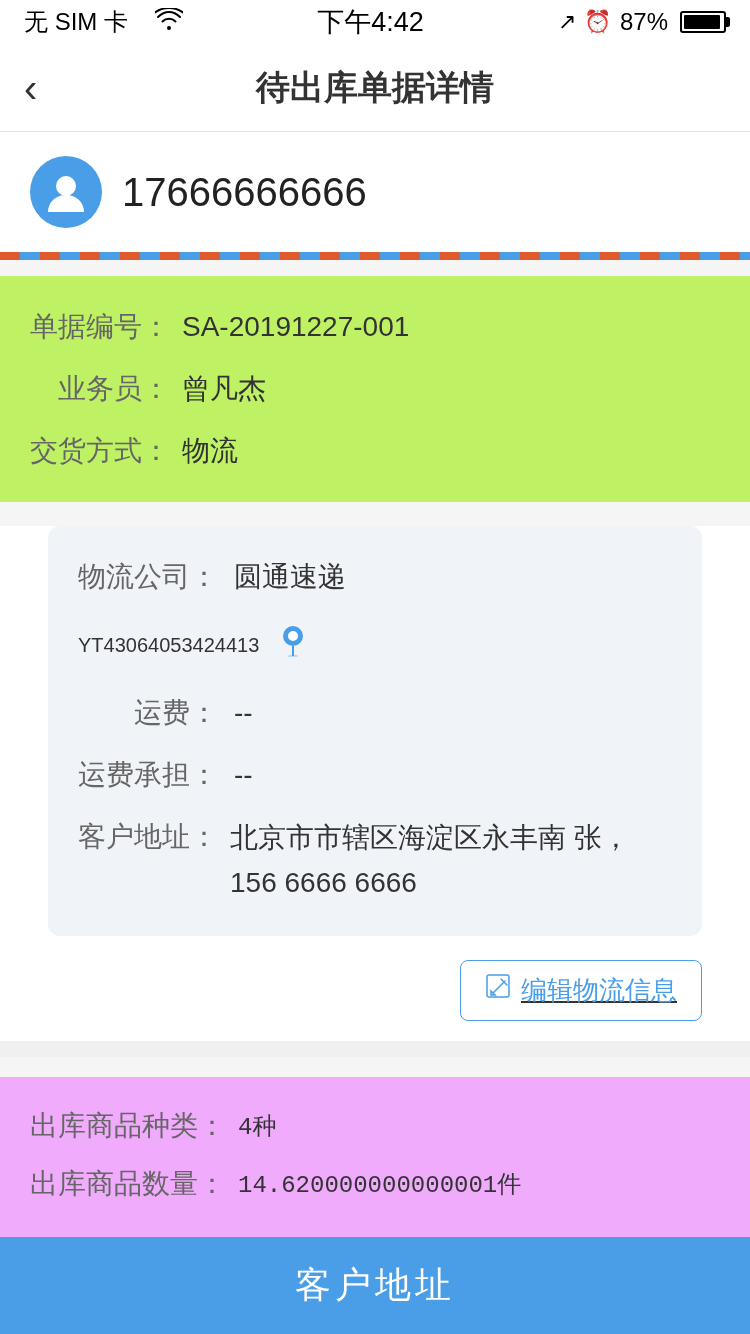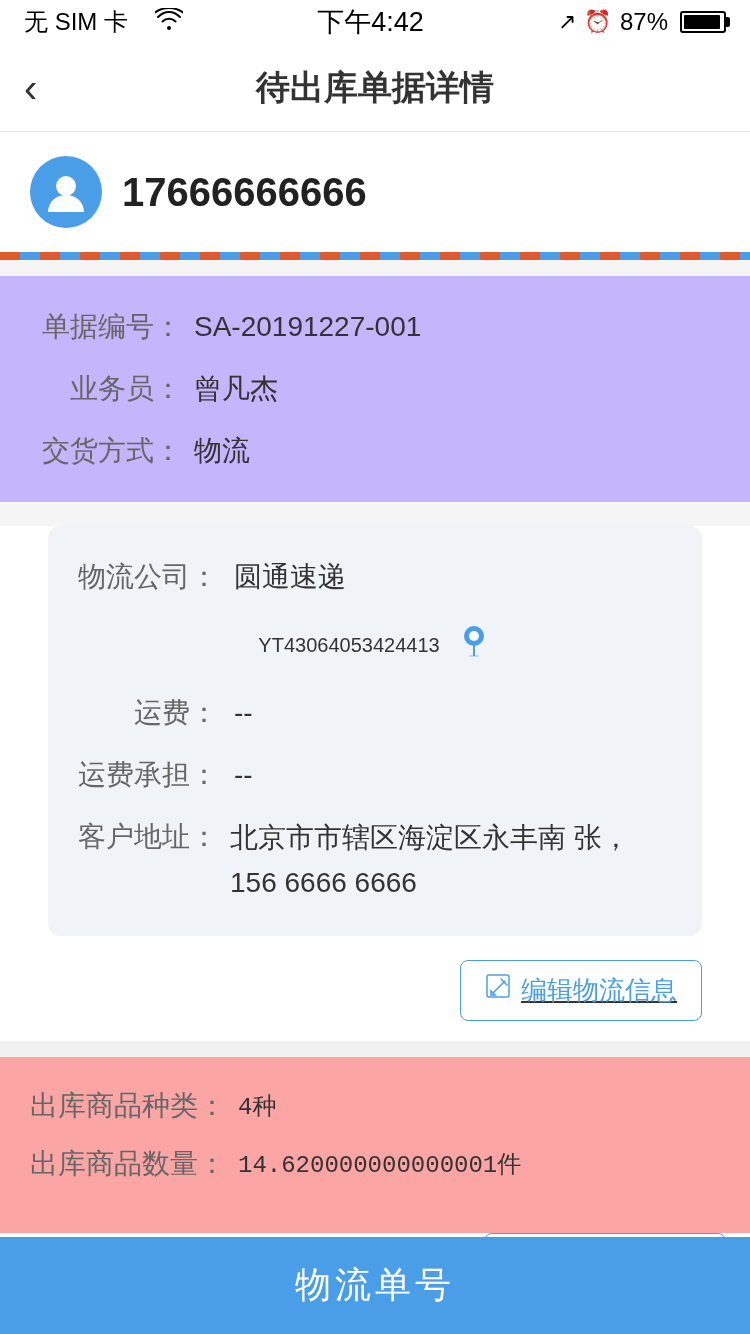--- a/index.html
+++ b/index.html
@@ -115,41 +115,41 @@
       align-items: center;
       justify-content: center;
       flex-shrink: 0;
     }
     .customer-avatar svg {
       width: 46px;
       height: 46px;
     }
     .customer-phone {
       font-size: 40px;
-      font-weight: 700;
+      font-weight: 400;
       color: #222;
     }
     
     .dashed-border {
       width: 100%;
       height: 8px;
       background: repeating-linear-gradient(
         90deg,
         #e05a2b 0px,
         #e05a2b 20px,
         #4a9ee8 20px,
         #4a9ee8 40px
       );
     }
 
     
     .info-section {
-      background: #c4b5fd;
+      background: #bef264;
       margin-top: 16px;
-      padding: 30px 42px;
+      padding: 30px 30px;
     }
     .info-row {
       display: flex;
       align-items: flex-start;
       margin-bottom: 20px;
       line-height: 1.5;
     }
     .info-row:last-child {
       margin-bottom: 0;
     }
@@ -172,21 +172,20 @@
       background: #f0f4f9;
       margin: 24px 24px;
       border-radius: 12px;
       padding: 30px 30px;
     }
     .logistics-row {
       display: flex;
       align-items: center;
       margin-bottom: 20px;
       line-height: 1.5;
-      justify-content: center;
     }
     .logistics-row:last-child {
       margin-bottom: 0;
     }
     .logistics-label {
       color: #666;
       font-size: 28px;
       min-width: 140px;
       text-align: right;
       flex-shrink: 0;
@@ -240,22 +239,23 @@
     }
 
     
     .section-divider {
       height: 16px;
       background: #f0f0f0;
     }
 
     
     .goods-section {
-      background: #fca5a5;
+      background: #f0abfc;
       padding: 30px 30px;
+      margin-top: 20px;
     }
     .goods-row {
       display: flex;
       align-items: center;
       margin-bottom: 20px;
     }
     .goods-label {
       color: #666;
       font-size: 28px;
       min-width: 168px;
@@ -445,14 +445,14 @@
         <line x1="7" y1="19" x2="21" y2="19" stroke="#4a9ee8" stroke-width="1.5"></line>
       </svg>
     </span>
     <span>查看单据详情</span>
   </button>
 </div>
 
 <div class="bottom-area" style="height: 180px;"></div>
 
 <div class="confirm-btn-wrapper">
-  <button class="confirm-btn">物流单号</button>
+  <button class="confirm-btn">客户地址</button>
 </div>
 
 </body></html>

